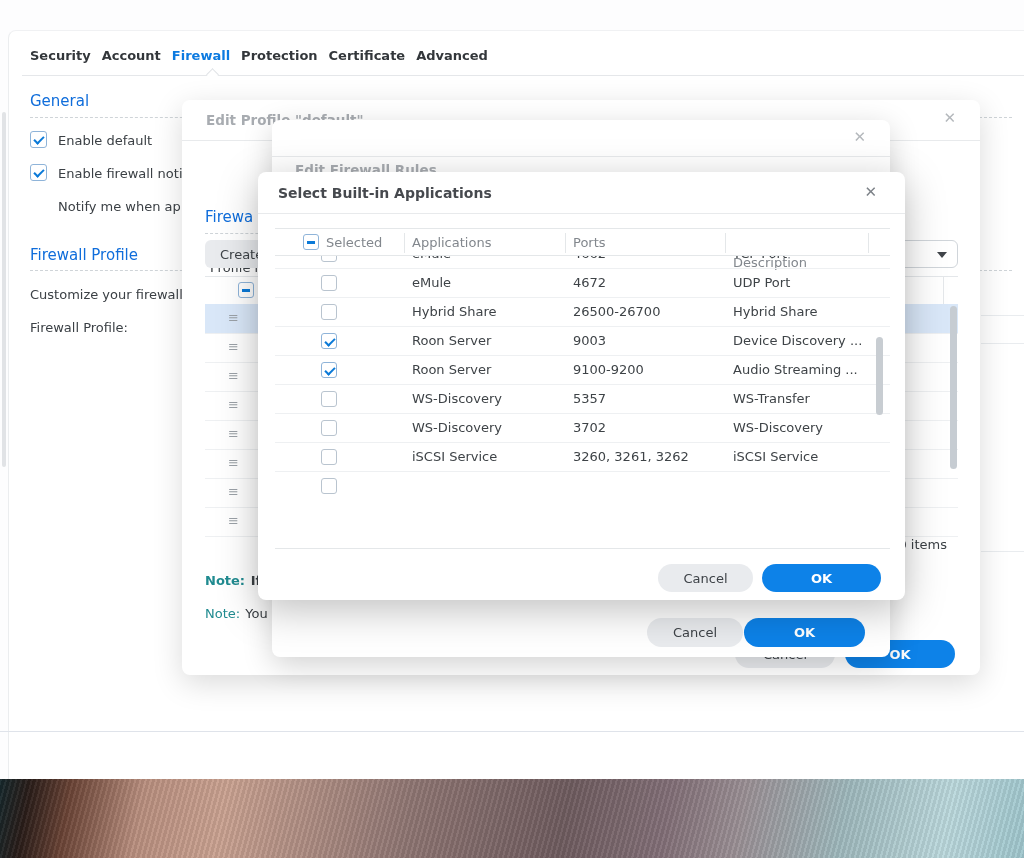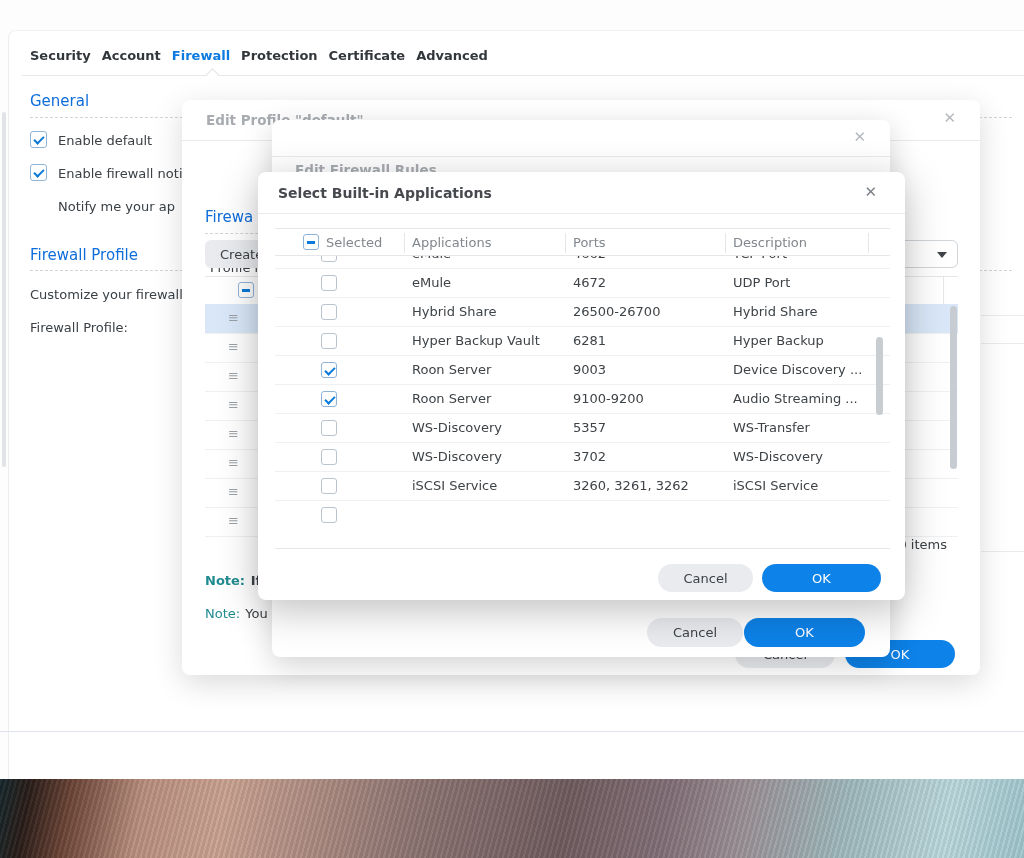--- a/index.html
+++ b/index.html
@@ -38,21 +38,21 @@
   #modal-rules   { left:272px; top:120px; width:618px; height:537px; box-shadow:0 8px 30px rgba(0,0,0,.18); z-index:20; }
   #modal-apps    { left:258px; top:172px; width:647px; height:428px; box-shadow:0 10px 40px rgba(0,0,0,.25); z-index:30; }
   .modal-title-dim { font-size:13.5px; font-weight:bold; color:#a8acb1; }
   .modal-title { font-size:14px; font-weight:bold; color:#46494e; }
   .close-x { font-size:15px; color:#b4b8bc; cursor:pointer; line-height:1; }
   #modal-apps .close-x { color:#7d8288; }
   .hdr-border { position:absolute; left:0; right:0; height:1px; background:#e8eaec; }
 
   .pill { display:flex; align-items:center; justify-content:center; border:none; border-radius:15px; font-size:13px; font-family:inherit; cursor:pointer; position:absolute; }
   .pill.cancel { background:#e9ebee; color:#3d4247; }
-  .pill.ok { background:#0d82e8; color:#fff; }
+  .pill.ok { background:#0d82e8; color:#fff;font-weight:bold; }
 
   
   .drag { color:#9ba1a7; font-size:13px; line-height:1; }
   .row-line { position:absolute; left:23px; width:753px; height:1px; background:#eef0f2; }
   #ep-hl-row { position:absolute; left:23px; top:204px; width:753px; height:29px; background:#d9e7f8; }
   #ep-thumb { position:absolute; left:768px; top:206px; width:7px; height:163px; background:#c6ccd2; border-radius:4px; }
   .note-label { color:#208b90; font-size:13px; }
 
   
   #apps-table-head { position:absolute; left:17px; top:56px; width:615px; height:28px; border-top:1px solid #e4e7e9; border-bottom:1px solid #e4e7e9; }
@@ -96,21 +96,21 @@
 
   <div class="abs section-h" style="left:30px; top:92px;">General</div>
   <div class="dashed" style="top:117px;"></div>
 
   <div class="abs" style="left:30px; top:131px; z-index:1;"><span class="cb big checked"></span></div>
   <div class="abs txt" style="left:58px; top:133px; z-index:1;">Enable default</div>
 
   <div class="abs" style="left:30px; top:164px; z-index:1;"><span class="cb big checked"></span></div>
   <div class="abs txt" style="left:58px; top:166px; z-index:1;">Enable firewall noti</div>
 
-  <div class="abs txt" style="left:58px; top:199px; z-index:1;">Notify me your ap</div>
+  <div class="abs txt" style="left:58px; top:199px; z-index:1;">Notify me when ap</div>
 
   <div class="abs section-h" style="left:30px; top:246px;">Firewall Profile</div>
   <div class="dashed" style="top:270px;"></div>
   <div class="abs txt" style="left:30px; top:287px; z-index:1;">Customize your firewall</div>
   <div class="abs txt" style="left:30px; top:320px; z-index:1;">Firewall Profile:</div>
 
   <div class="frag-line" style="left:981px; top:315px; width:43px;"></div>
   <div class="frag-line" style="left:981px; top:343px; width:43px;"></div>
   <div class="frag-line" style="left:981px; top:551px; width:43px;"></div>
 
@@ -181,21 +181,21 @@
   <div class="modal" id="modal-apps">
     <div class="abs modal-title" style="left:20px; top:13px;">Select Built-in Applications</div>
     <div class="abs close-x" style="right:28px; top:13px;">✕</div>
     <div class="hdr-border" style="top:41px;"></div>
 
     <div id="apps-table-head">
       <span class="abs" style="left:28px; top:5px;"><span class="cb indet"></span></span>
       <span class="th" style="left:51px;">Selected</span>
       <span class="th" style="left:137px;">Applications</span>
       <span class="th" style="left:298px;">Ports</span>
-      <span class="th" style="left:458px;">Description</span>
+      <span class="th" style="left:458px;margin-top:20px;">Description</span>
       <span class="col-div" style="left:129px;"></span>
       <span class="col-div" style="left:290px;"></span>
       <span class="col-div" style="left:450px;"></span>
       <span class="col-div" style="left:593px;"></span>
     </div>
 
     <div id="apps-body">
       <div class="arow">
         <span class="cb"></span>
         <span class="cell app">eMule</span>
@@ -208,26 +208,20 @@
         <span class="cell ports">4672</span>
         <span class="cell desc">UDP Port</span>
       </div>
       <div class="arow">
         <span class="cb"></span>
         <span class="cell app">Hybrid Share</span>
         <span class="cell ports">26500-26700</span>
         <span class="cell desc">Hybrid Share</span>
       </div>
       <div class="arow">
-        <span class="cb"></span>
-        <span class="cell app">Hyper Backup Vault</span>
-        <span class="cell ports">6281</span>
-        <span class="cell desc">Hyper Backup</span>
-      </div>
-      <div class="arow">
         <span class="cb checked"></span>
         <span class="cell app">Roon Server</span>
         <span class="cell ports">9003</span>
         <span class="cell desc">Device Discovery ...</span>
       </div>
       <div class="arow">
         <span class="cb checked"></span>
         <span class="cell app">Roon Server</span>
         <span class="cell ports">9100-9200</span>
         <span class="cell desc">Audio Streaming ...</span>

